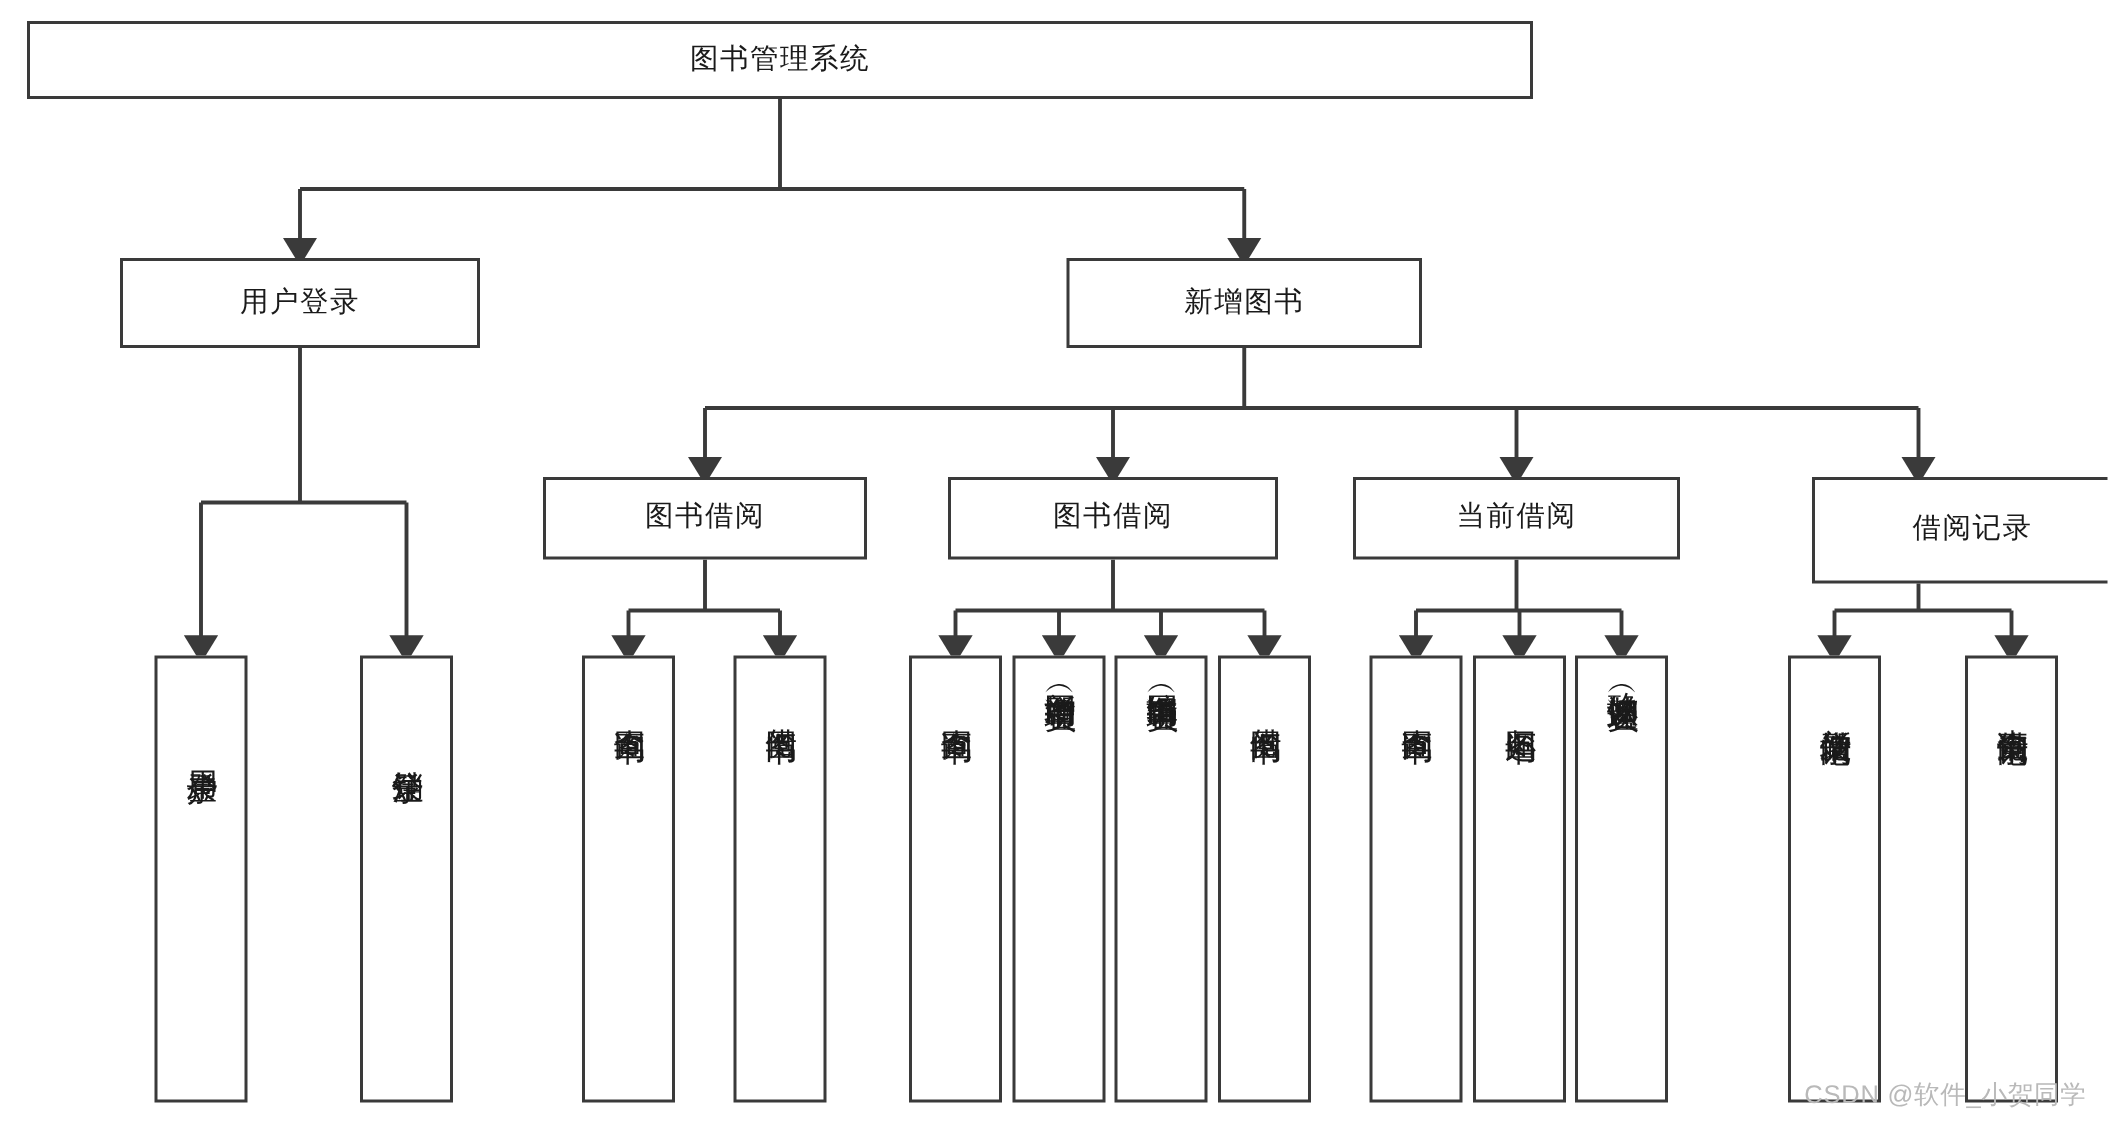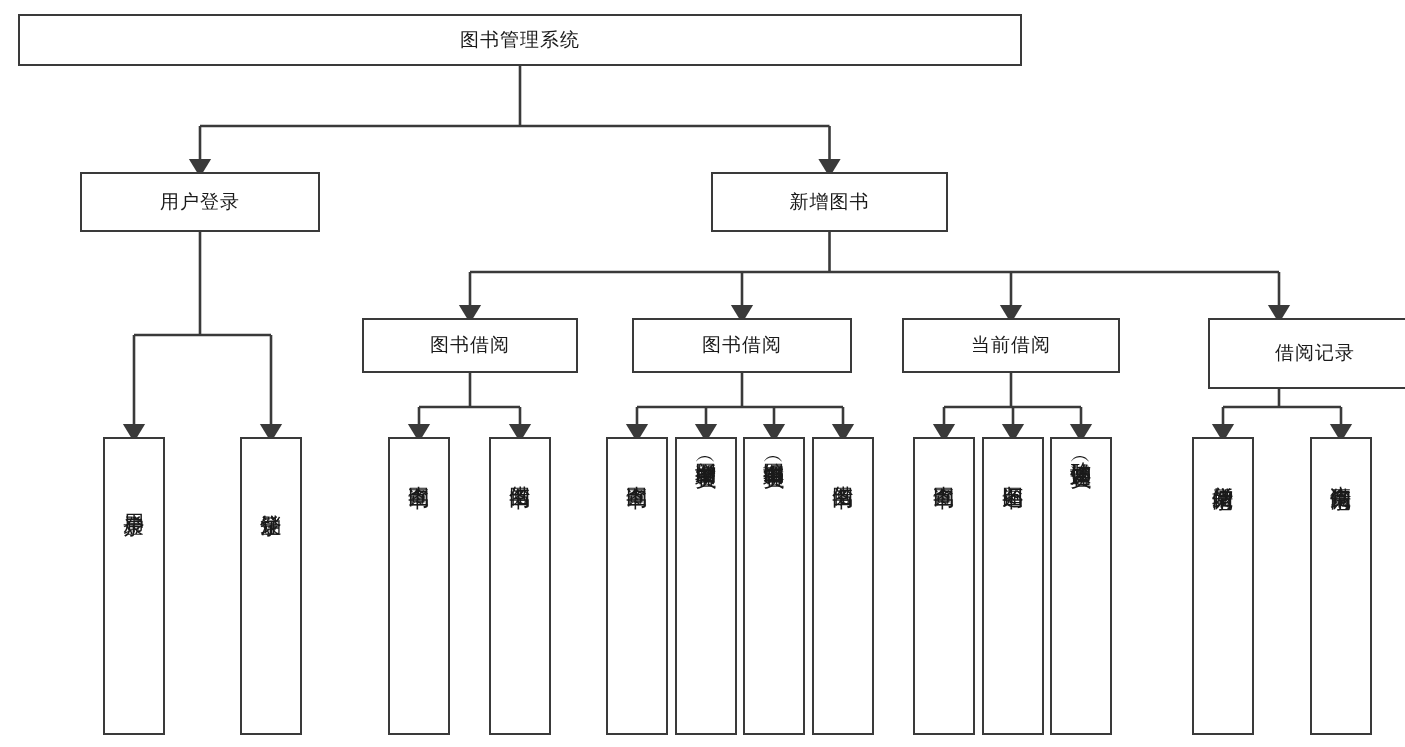--- a/index.html
+++ b/index.html
@@ -176,13 +176,14 @@
         <span class="node-label-v">确认归还（管理员）</span>
       </div>
       <div class="node-box leaf-box pad-small" style="left: 1192px; top: 437px; width: 62px; height: 298px;">
         <span class="node-label-v">新增借阅记录</span>
       </div>
       <div class="node-box leaf-box pad-small" style="left: 1310px; top: 437px; width: 62px; height: 298px;">
         <span class="node-label-v">查询借阅记录</span>
       </div>
     </div>
 
+  <div id="watermark">CSDN @软件_小贺同学</div>
 </div>
 
 </body></html>

